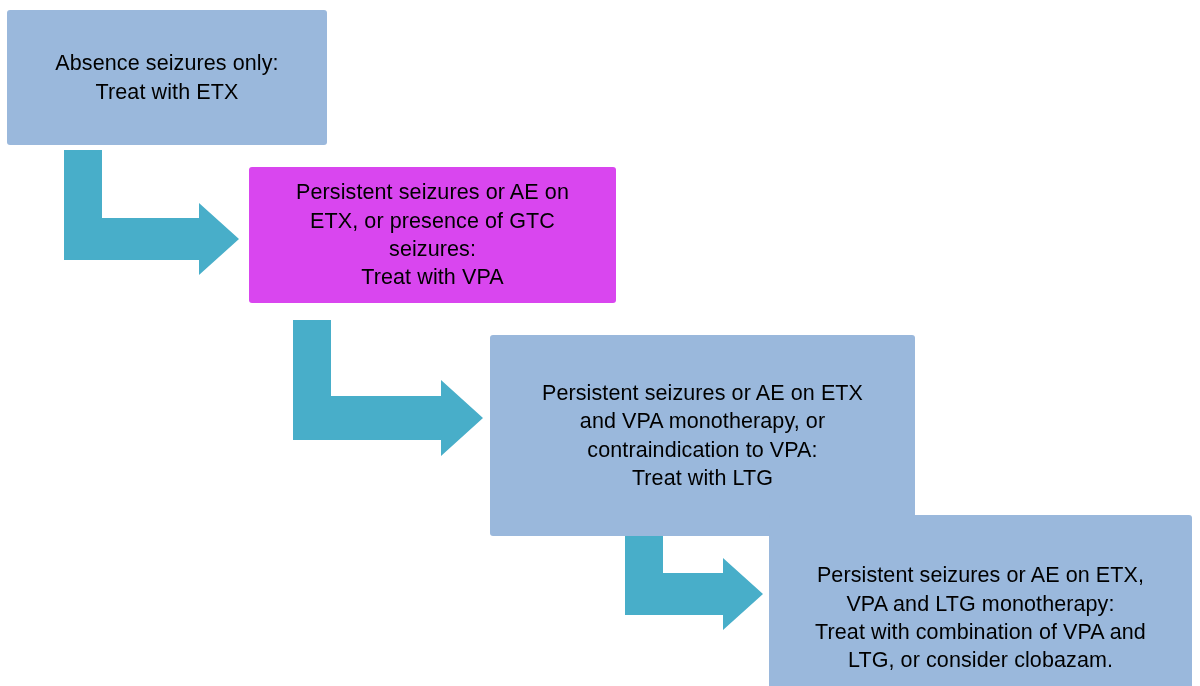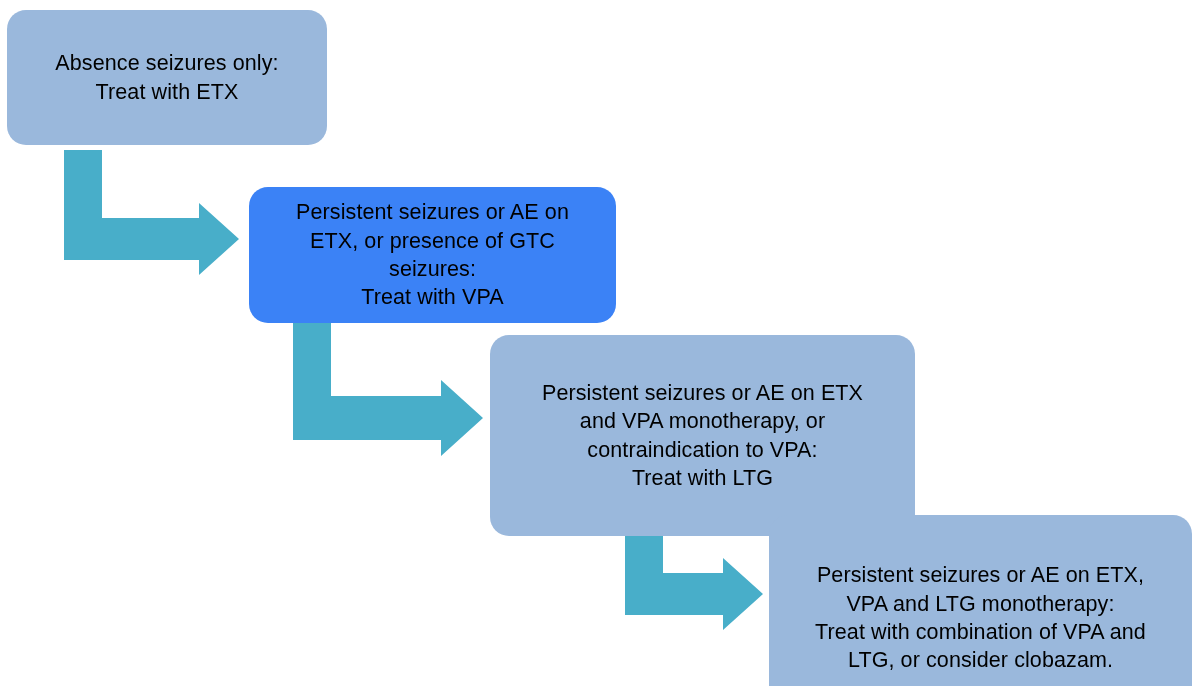--- a/index.html
+++ b/index.html
@@ -14,21 +14,21 @@
   #canvas {
     position: relative;
     width: 1200px;
     height: 686px;
     background: #ffffff;
     overflow: hidden;
   }
   .flow-box {
     position: absolute;
     box-sizing: border-box;
-    border-radius: 19px;
+    border-radius: 3px;
     display: flex;
     align-items: center;
     justify-content: center;
     text-align: center;
     color: #000000;
     line-height: 1.32;
     padding: 6px 14px;
     white-space: pre-line;
     font-size: 21.5px;
     letter-spacing: 0.1px;
@@ -50,21 +50,21 @@
   <svg class="arrow-svg" id="arrow-1" width="190" height="120" viewBox="0 0 190 120" style="left: 293px; top: 320px;">
       <polygon points="0,0 38,0 38,76 148,76 148,60 190,98 148,136 148,120 0,120" fill="#48AEC9"></polygon>
     </svg>
   <svg class="arrow-svg" id="arrow-2" width="138" height="115" viewBox="0 0 138 115" style="left: 625px; top: 500px;">
       <polygon points="0,0 38,0 38,73 98,73 98,58 138,94 98,130 98,115 0,115" fill="#48AEC9"></polygon>
     </svg>
 
   <div class="flow-box" id="box-0" style="left: 7px; top: 10px; width: 320px; height: 135px; background: rgb(154, 184, 220); color: rgb(0, 0, 0);">Absence seizures only:
 Treat with ETX</div>
 
-  <div class="flow-box" id="box-1" style="left: 249px; top: 167px; width: 367px; height: 136px; background: #3b82f6; color: rgb(0, 0, 0); margin-top: 20px;">Persistent seizures or AE on
+  <div class="flow-box" id="box-1" style="left: 249px; top: 167px; width: 367px; height: 136px; background: #d946ef; color: rgb(0, 0, 0);">Persistent seizures or AE on
 ETX, or presence of GTC
 seizures:
 Treat with VPA</div>
 
   <div class="flow-box" id="box-2" style="left: 490px; top: 335px; width: 425px; height: 201px; background: rgb(154, 184, 220); color: rgb(0, 0, 0);">Persistent seizures or AE on ETX
 and VPA monotherapy, or
 contraindication to VPA:
 Treat with LTG</div>
 
   <div class="flow-box" id="box-3" style="left: 769px; top: 515px; width: 423px; height: 206px; background: rgb(154, 184, 220); color: rgb(0, 0, 0);">Persistent seizures or AE on ETX,

